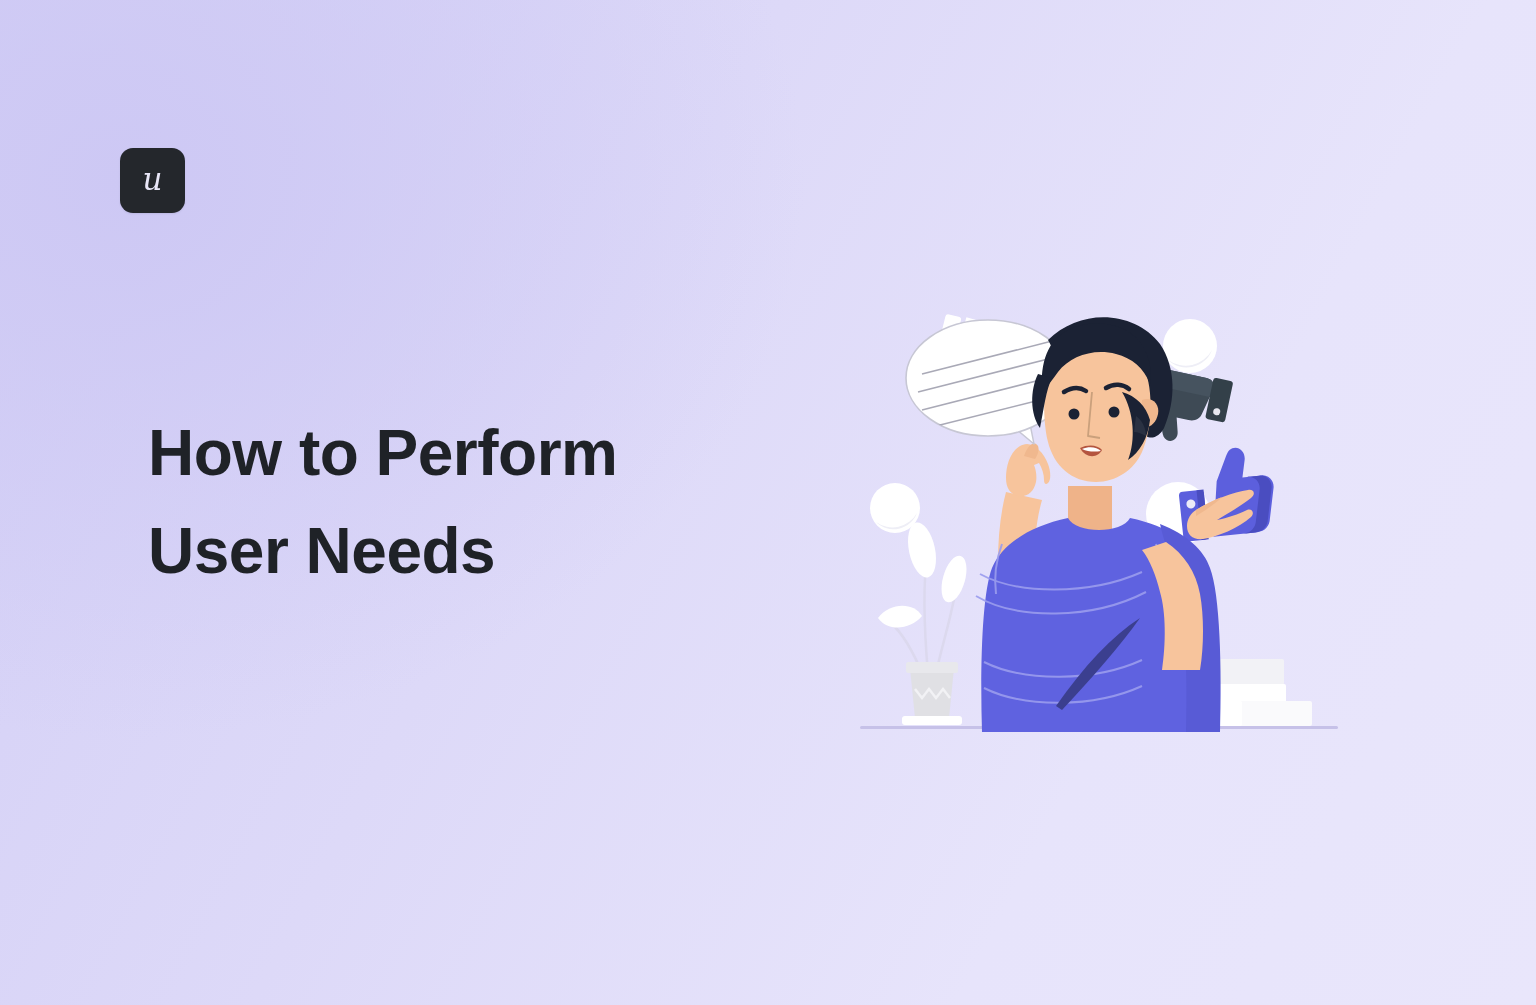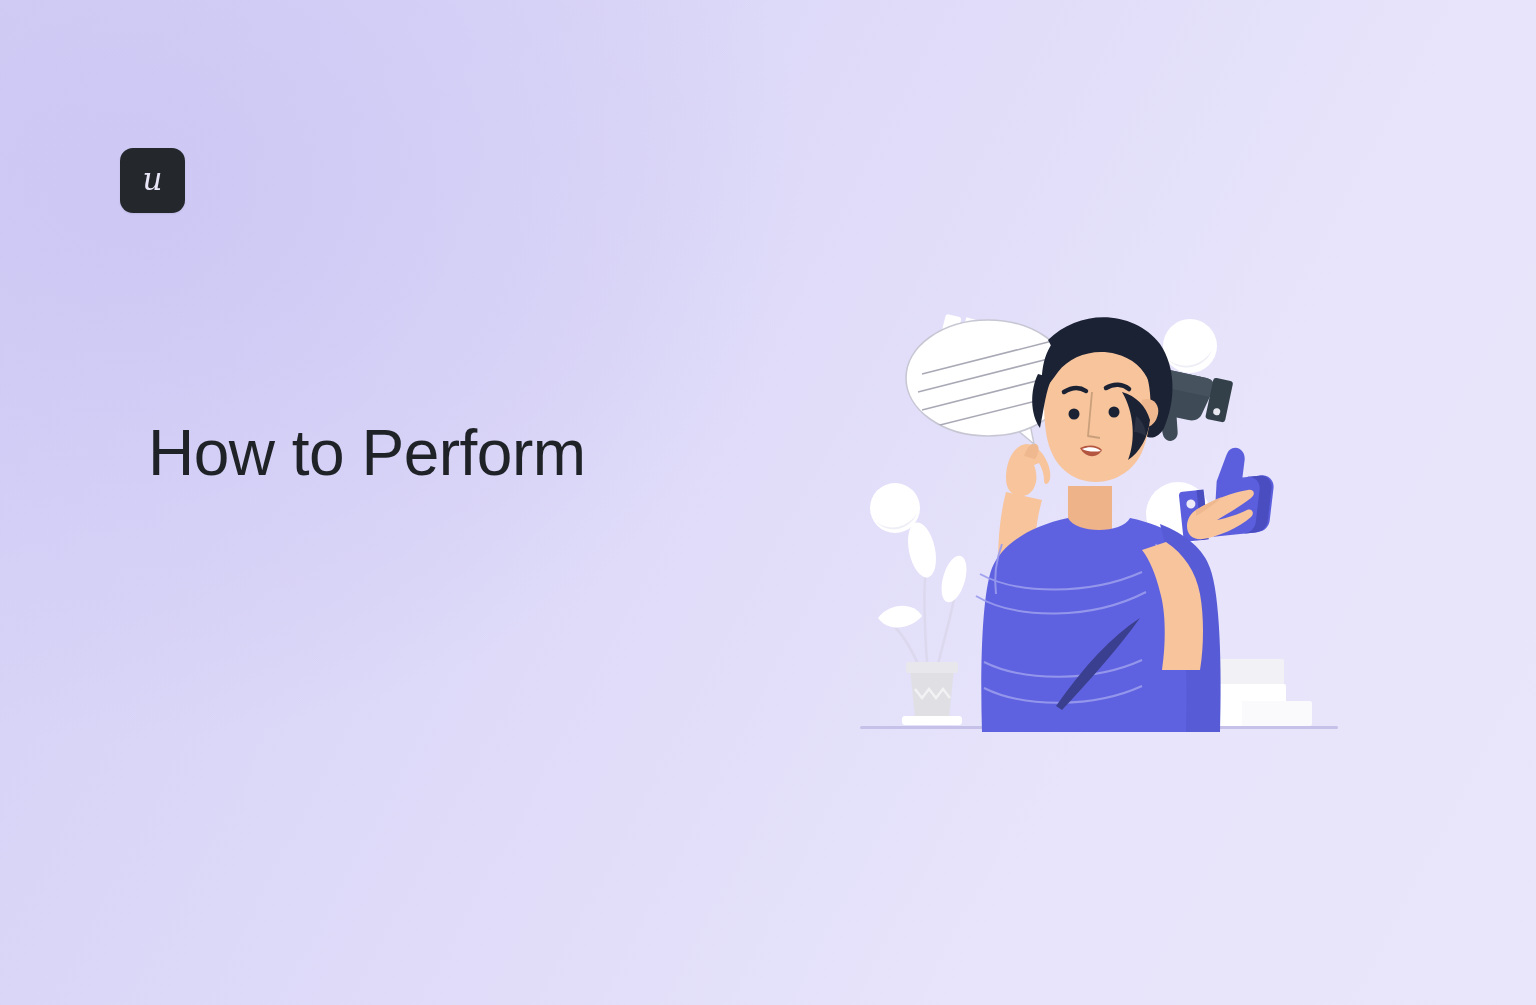--- a/index.html
+++ b/index.html
@@ -50,21 +50,21 @@
 
   
   .title {
     position: absolute;
     left: 148px;
     top: 404px;
     width: 620px;
     margin: 0;
     color: #1f2227;
     font-family: "Liberation Sans", sans-serif;
-    font-weight: 400;
+    font-weight: 700;
     font-size: 64px;
     line-height: 98px;
     letter-spacing: -0.5px;
   }
   .title .ln { display: block; white-space: nowrap; }
 
   
   .illo {
     position: absolute;
     left: 860px;
@@ -78,20 +78,21 @@
 <body>
 
 <div class="cover">
 
   <div class="logo">
     <span class="logo-glyph">u</span>
   </div>
 
   <h1 class="title">
     <span class="ln">How to Perform</span>
+    <span class="ln">User Needs</span>
   </h1>
 
   <div class="illo">
     <svg viewBox="0 0 500 450" xmlns="http://www.w3.org/2000/svg">
       <defs>
         <clipPath id="bubbleClip">
           <ellipse cx="128" cy="82" rx="82" ry="58"></ellipse>
         </clipPath>
       </defs>
 

